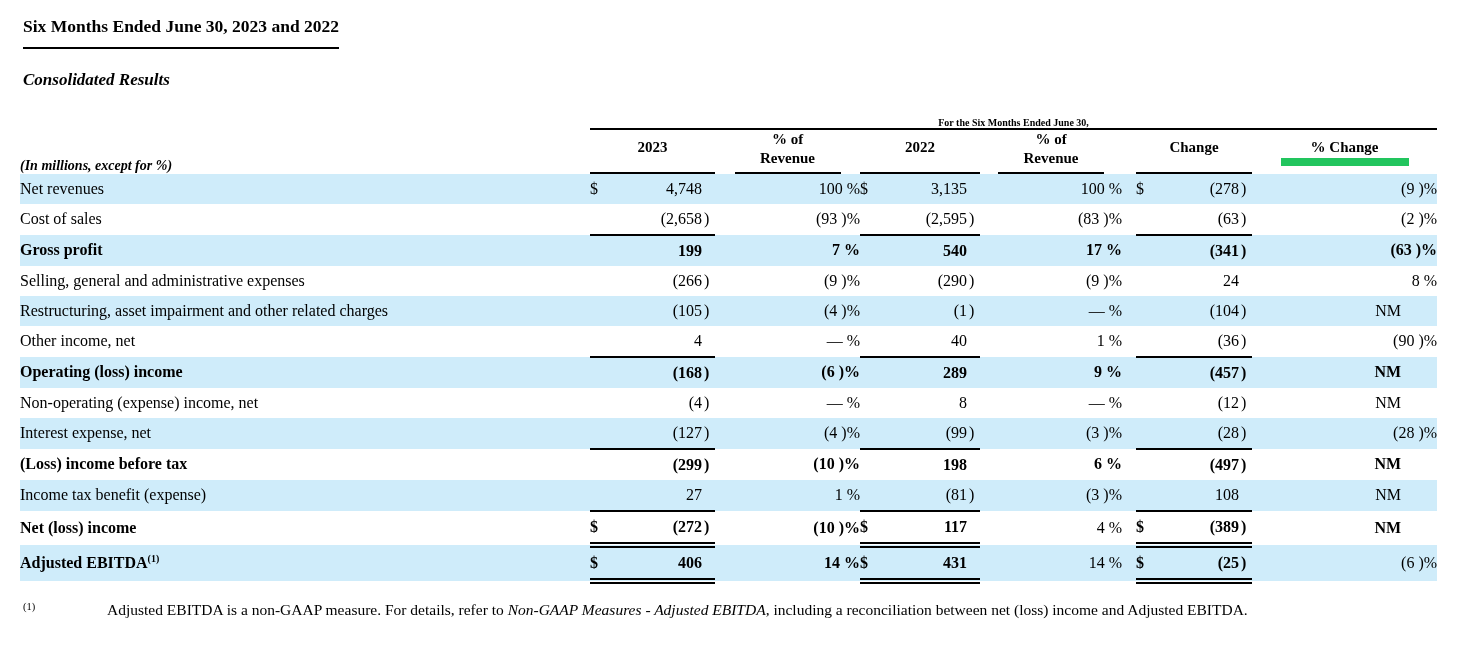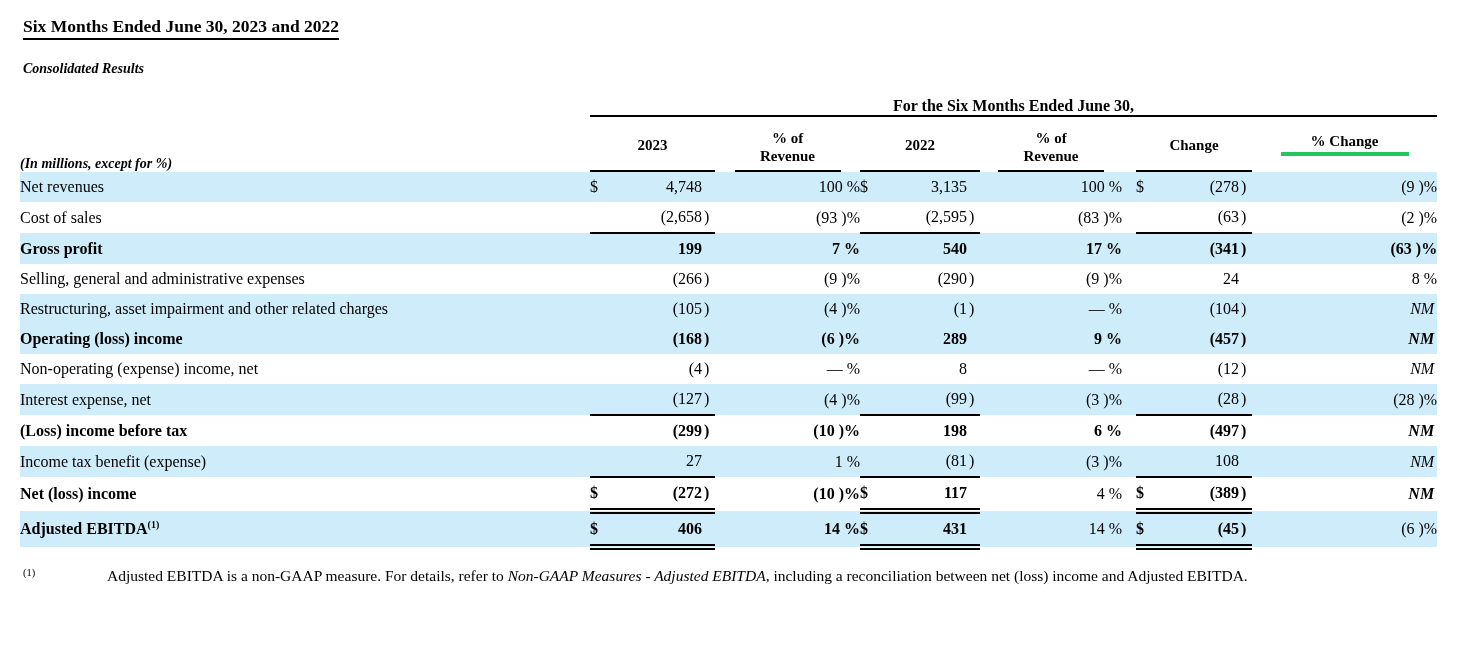--- a/index.html
+++ b/index.html
@@ -5,61 +5,61 @@
   html,body{margin:0;padding:0;background:#ffffff;}
   body{
     width:1457px;height:654px;overflow:hidden;
     font-family:"Liberation Serif","DejaVu Serif",serif;
     color:#000;
   }
   .page{padding:16px 20px 0 20px;}
   .title{
     display:inline-block;margin-left:3px;
     font-size:17.5px;font-weight:bold;
-    border-bottom:2px solid #000;padding-bottom:1px;
+    border-bottom:2px solid #000;padding-bottom:10px;
   }
   .subtitle{
     margin-left:3px;margin-top:21px;
-    font-size:14px;font-weight:bold;font-style:italic;
+    font-size:17px;font-weight:bold;font-style:italic;
   }
   table.fin{
     border-collapse:collapse;table-layout:fixed;
     width:1417px;margin-top:12px;
   }
   table.fin td,table.fin th{padding:0;}
   th.span-head{
     border-bottom:2px solid #000;text-align:center;vertical-align:bottom;
-    font-size:16px;font-weight:bold;height:26px;padding-bottom:3px;
+    font-size:10px;font-weight:bold;height:26px;padding-bottom:3px;
   }
   tr.colhead-row th{vertical-align:bottom;font-weight:bold;font-size:15px;height:42px;}
   tr.colhead-row .grp{
     border-bottom:2px solid #000;text-align:center;padding-bottom:16px;
   }
   tr.colhead-row .uwrap{
     width:106px;margin:0 auto;border-bottom:2px solid #000;padding-bottom:4px;
   }
   tr.colhead-row .ptext{width:80px;margin:0 auto;text-align:center;line-height:1.25;}
   tr.colhead-row .uwrap-c{
-    width:128px;margin:16px auto;border-bottom:4px solid #22c55e;
+    width:128px;margin:8px auto;border-bottom:8px solid #22c55e;
     text-align:center;padding-bottom:2px;
   }
   td.note{
     vertical-align:bottom;font-weight:bold;font-style:italic;
     font-size:14px;padding-bottom:3px;padding-left:3px;
   }
   tbody.rows td{height:30px;font-size:16px;vertical-align:middle;}
   tr.shaded td{background:#cfecfa;}
   tr.bold td{font-weight:bold;}
   td.label{padding-left:3px;white-space:nowrap;}
   td.label sup{font-size:10px;}
   td.d{text-align:left;padding-left:3px;}
   td.v{text-align:right;padding-right:5px;white-space:nowrap;}
   td.v .cp{display:inline-block;width:11px;text-align:left;padding-left:2px;}
   td.p{text-align:right;padding-right:2px;white-space:nowrap;}
-  td.p.nm{padding-right:3px;font-style:italic;}
+  td.p.nm{padding-right:36px;}
   td.p.rw{font-weight:normal;}
   .ru-s{border-bottom:2px solid #000;}
   .ru-d{border-bottom:6px double #000;}
   .footnote{
     display:flex;margin-top:13px;font-size:15.5px;line-height:26px;
   }
   .fn-marker{
     flex:0 0 45px;font-size:10.5px;position:relative;top:-3px;padding-left:3px;
   }
   .fn-text{flex:1 1 auto;max-width:1372px;margin-left:39px;}
@@ -178,20 +178,33 @@
           <td class="v"><span>(105</span><span class="cp">)</span></td>
           <td class="p">(4 )%</td>
           <td class="d"></td>
           <td class="v"><span>(1</span><span class="cp">)</span></td>
           <td class="p">— %</td>
           <td></td>
           <td class="d"></td>
           <td class="v"><span>(104</span><span class="cp">)</span></td>
           <td class="p nm">NM</td>
         </tr>
+        <tr>
+          <td class="label">Other income, net</td>
+          <td class="d ru-s"></td>
+          <td class="v ru-s"><span>4</span><span class="cp"></span></td>
+          <td class="p">— %</td>
+          <td class="d ru-s"></td>
+          <td class="v ru-s"><span>40</span><span class="cp"></span></td>
+          <td class="p">1 %</td>
+          <td></td>
+          <td class="d ru-s"></td>
+          <td class="v ru-s"><span>(36</span><span class="cp">)</span></td>
+          <td class="p">(90 )%</td>
+        </tr>
         <tr class="shaded bold">
           <td class="label">Operating (loss) income</td>
           <td class="d"></td>
           <td class="v"><span>(168</span><span class="cp">)</span></td>
           <td class="p">(6 )%</td>
           <td class="d"></td>
           <td class="v"><span>289</span><span class="cp"></span></td>
           <td class="p">9 %</td>
           <td></td>
           <td class="d"></td>
@@ -266,21 +279,21 @@
         <tr class="shaded bold">
           <td class="label">Adjusted EBITDA<sup>(1)</sup></td>
           <td class="d ru-d">$</td>
           <td class="v ru-d"><span>406</span><span class="cp"></span></td>
           <td class="p">14 %</td>
           <td class="d ru-d">$</td>
           <td class="v ru-d"><span>431</span><span class="cp"></span></td>
           <td class="p rw">14 %</td>
           <td></td>
           <td class="d ru-d">$</td>
-          <td class="v ru-d"><span>(45</span><span class="cp">)</span></td>
+          <td class="v ru-d"><span>(25</span><span class="cp">)</span></td>
           <td class="p rw">(6 )%</td>
         </tr>
       </tbody>
   </table>
 
   <div class="footnote">
     <div class="fn-marker">(1)</div>
     <div class="fn-text"><span>Adjusted EBITDA is a non-GAAP measure. For details, refer to </span><i>Non-GAAP Measures - Adjusted EBITDA</i><span>, including a reconciliation between net (loss) income and Adjusted EBITDA.</span></div>
   </div>
 

